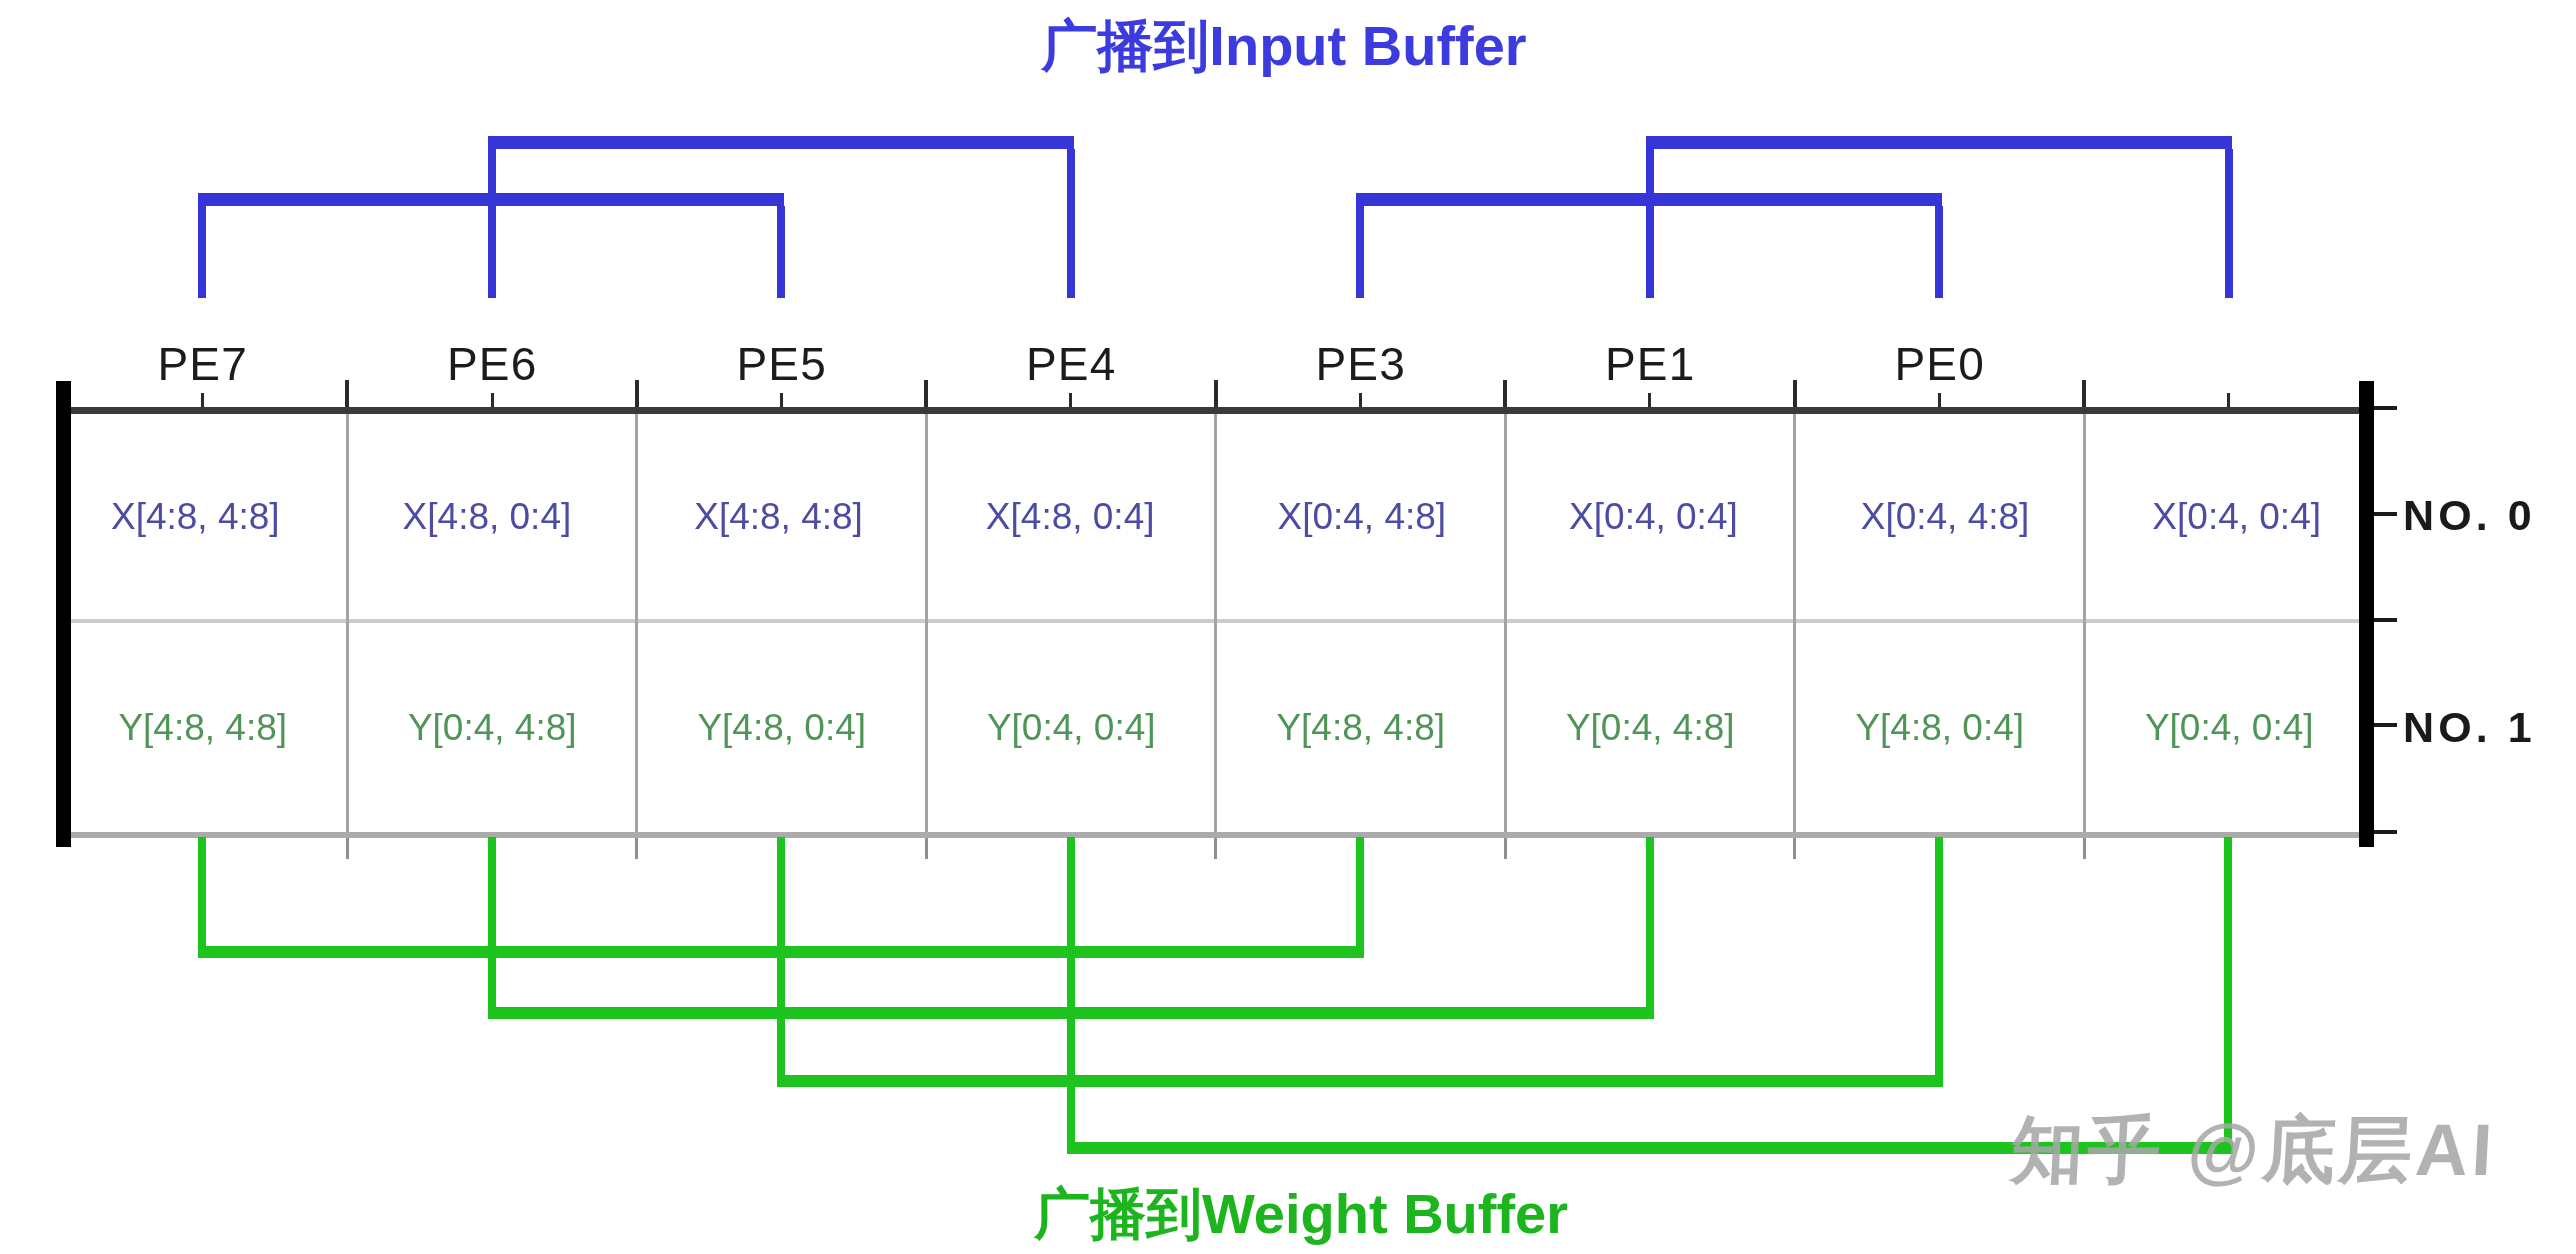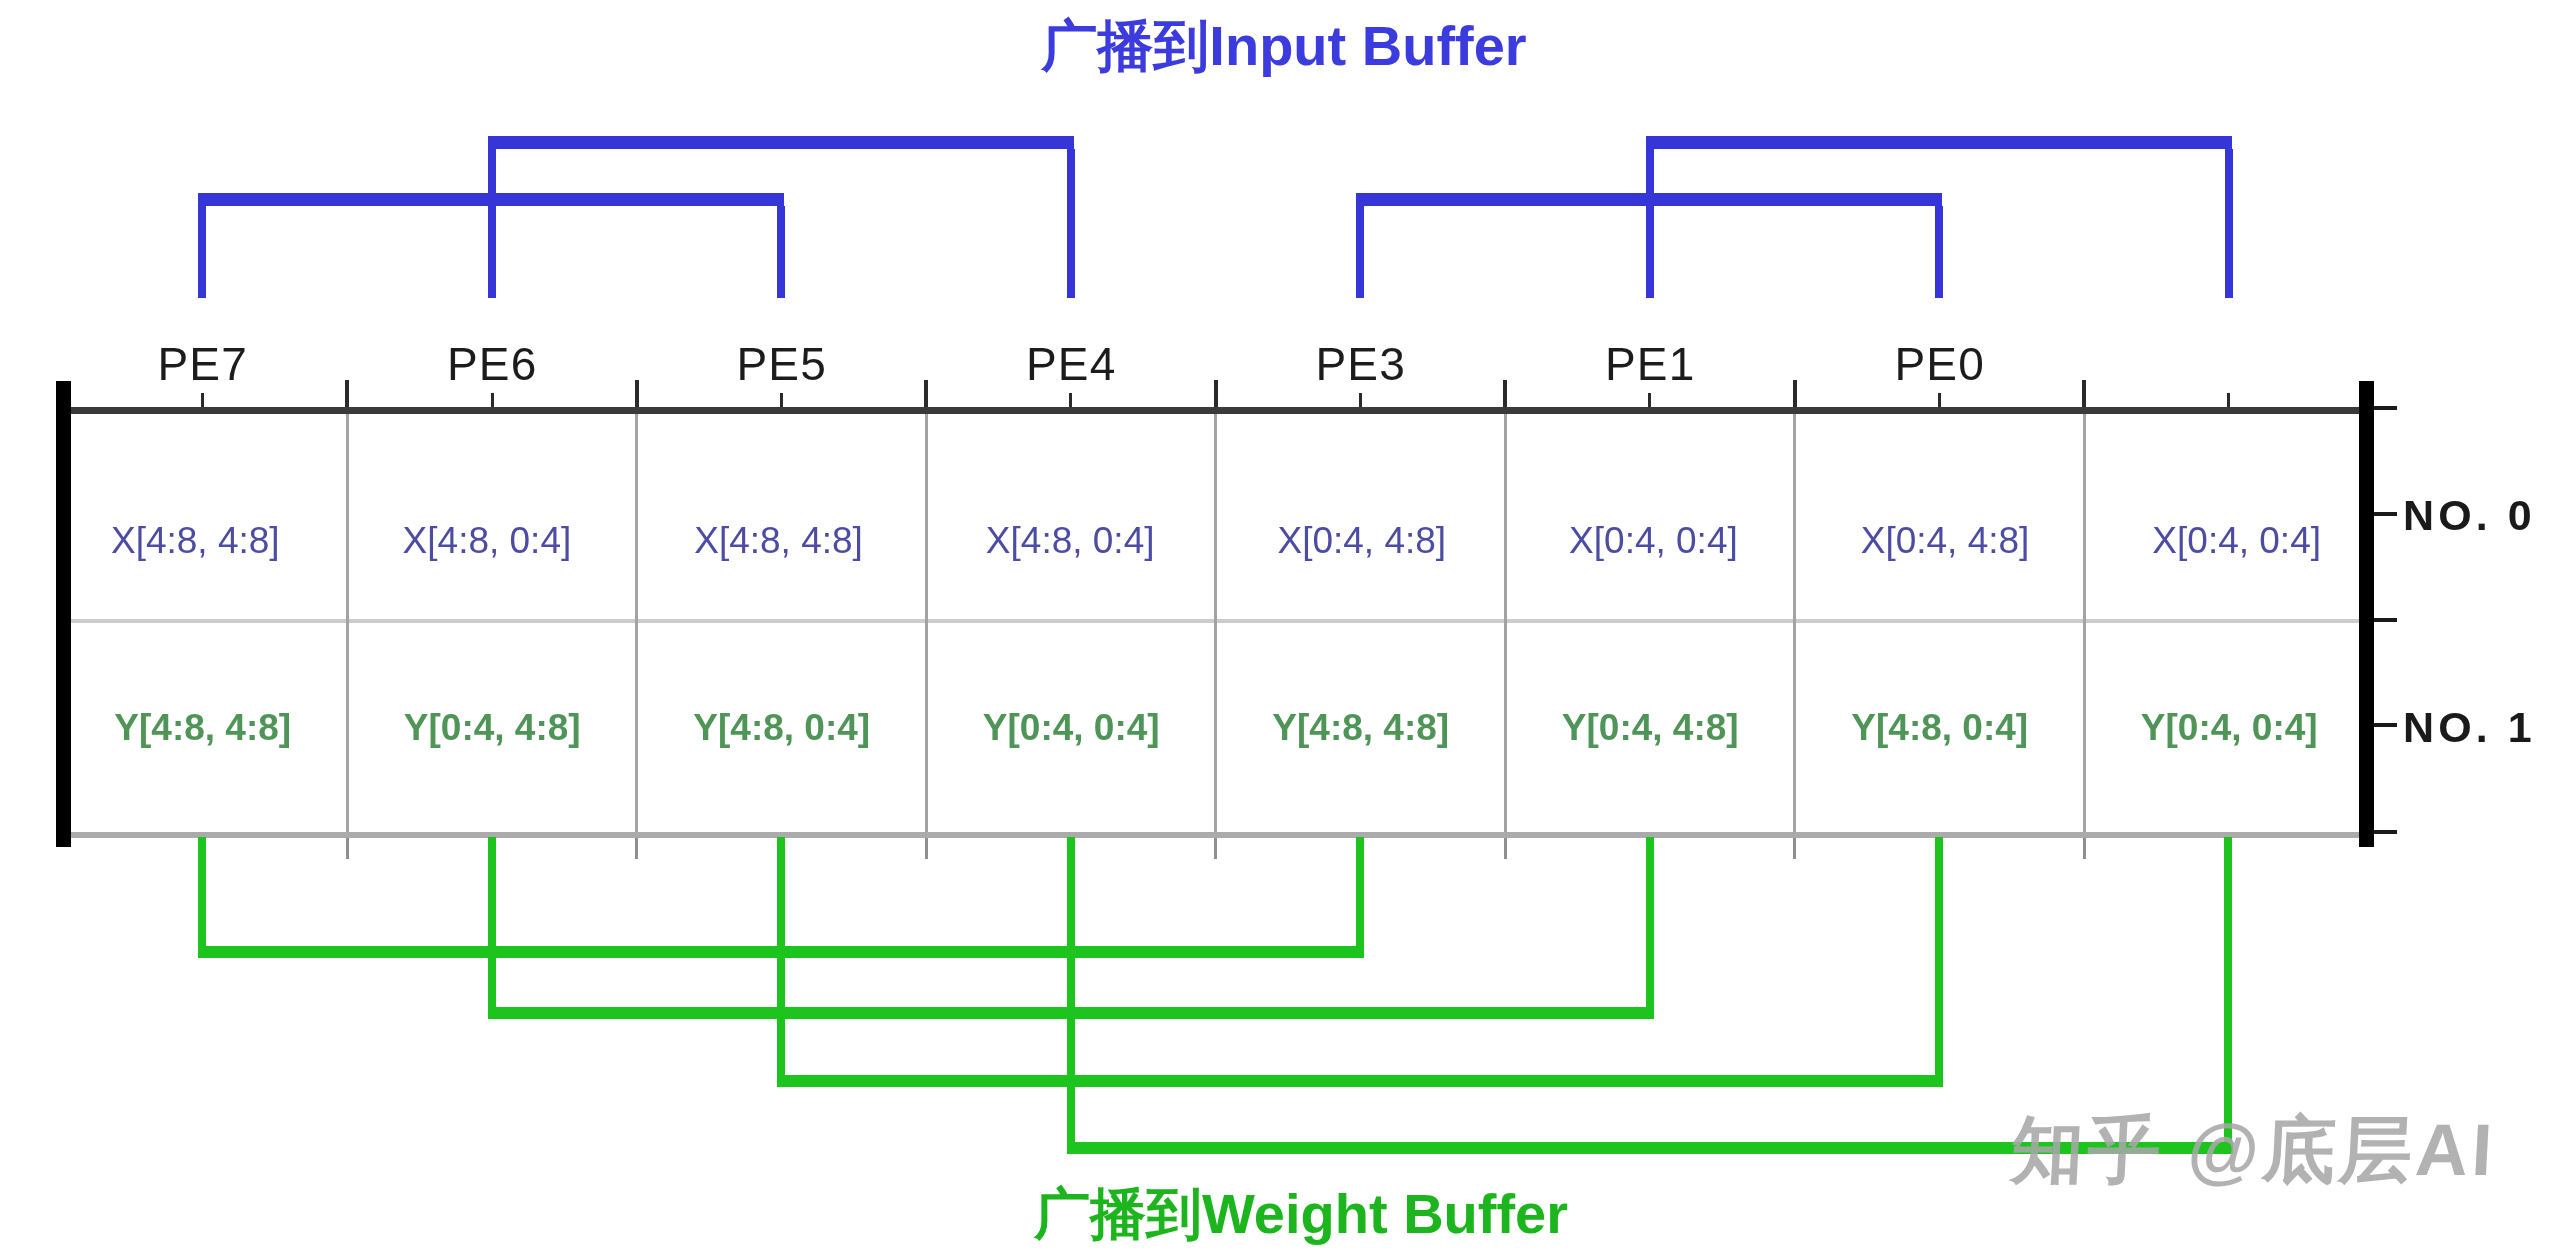--- a/index.html
+++ b/index.html
@@ -11,26 +11,26 @@
   #title-input{left:1011px;top:9.3px;width:546px;color:var(--c-blue-title);}
   #title-weight{left:1022px;top:1177px;width:558px;color:var(--c-green-title);}
 
   .pe-row{position:absolute;left:58px;top:331px;width:2316px;height:65px;
           display:grid;grid-template-columns:repeat(8,1fr);}
   .pe-row .pe-label{display:flex;align-items:center;justify-content:center;
           font-size:46px;color:#1c1c1c;letter-spacing:1.2px;}
 
   .cell-row{position:absolute;left:58px;width:2316px;
           display:grid;grid-template-columns:repeat(8,1fr);}
-  #row-x{top:438px;height:206px;gap:17px;}
+  #row-x{top:414px;height:206px;gap:17px;}
   #row-y{top:623px;height:209px;}
   .cell{display:flex;align-items:center;justify-content:center;
         font-size:37px;white-space:nowrap;}
   #row-x .cell{color:var(--c-x-text);}
-  #row-y .cell{color:var(--c-y-text);font-weight:bold;}
+  #row-y .cell{color:var(--c-y-text);}
 
   .row-label{position:absolute;left:2403px;font-size:43px;font-weight:bold;
         color:#1a1a1a;letter-spacing:4.1px;white-space:nowrap;}
   #row-label-0{top:491px;}
   #row-label-1{top:703px;}
 
   .ln{position:absolute;}  
 
   #watermark{position:absolute;left:2011px;top:1102px;font-size:73px;font-weight:bold;
         color:rgba(167,167,167,0.88);letter-spacing:3.5px;white-space:nowrap;z-index:30;

